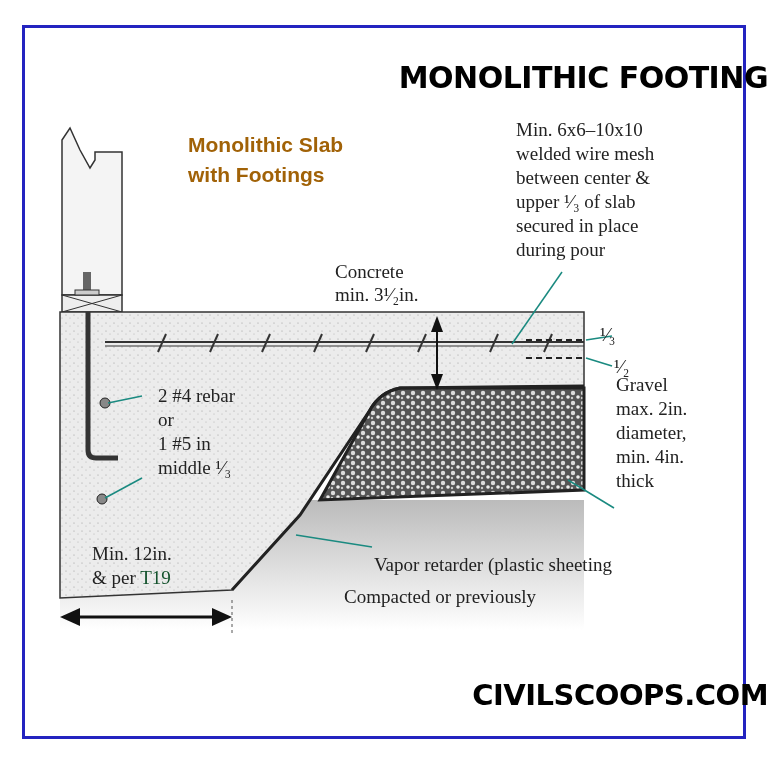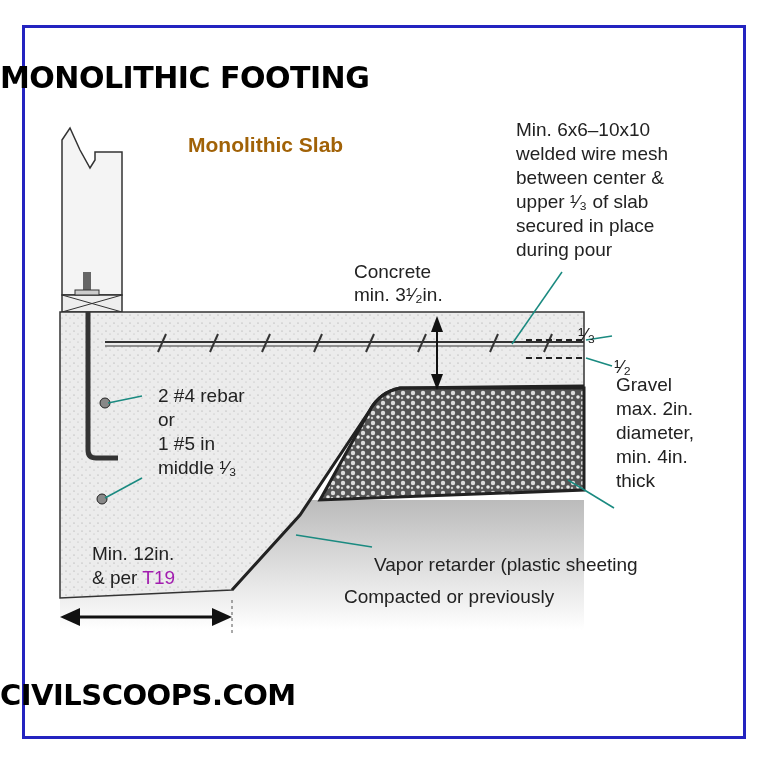--- a/index.html
+++ b/index.html
@@ -1,22 +1,22 @@
 <!DOCTYPE html>
 <html><head>
 <meta charset="utf-8">
 <style>
   html,body{margin:0;padding:0;background:#fff;}
   body{width:768px;height:768px;position:relative;overflow:hidden;font-family:"Liberation Sans",sans-serif;}
   .frame{position:absolute;left:22px;top:25px;width:724px;height:714px;border:3px solid #2323c0;box-sizing:border-box;}
-  .title{position:absolute;left:0;width:768px;text-align:left;font-family:"DejaVu Sans",sans-serif;font-weight:bold;color:#000;letter-spacing:-0.5px;}
+  .title{position:absolute;left:0;width:768px;text-align:right;font-family:"DejaVu Sans",sans-serif;font-weight:bold;color:#000;letter-spacing:-0.5px;}
   #main-title{top:60px;font-size:30px;}
   #footer{top:678px;font-size:29px;}
-  .lbl{position:absolute;color:#222;font-family:Liberation Sans, sans-serif;font-size:19px;line-height:22px;white-space:nowrap;}
-  .teal{color:#a21caf;}
+  .lbl{position:absolute;color:#222;font-family:Liberation Serif, serif;font-size:19px;line-height:22px;white-space:nowrap;}
+  .teal{color:#14532d;}
   .subtitle{position:absolute;left:188px;top:130px;font-size:21px;font-weight:bold;color:#a16207;line-height:30px;font-family:"Liberation Sans",sans-serif;}
   svg{position:absolute;left:0;top:0;}
 </style>
 </head>
 <body>
 
 <div class="frame"></div>
 
 <div class="title" id="main-title">MONOLITHIC FOOTING</div>
 
@@ -90,37 +90,38 @@
     <line x1="586" y1="358" x2="612" y2="366"></line>
     <line x1="108" y1="403" x2="142" y2="396"></line>
     <line x1="105" y1="498" x2="142" y2="478"></line>
     <line x1="568" y1="480" x2="614" y2="508"></line>
     <line x1="296" y1="535" x2="372" y2="547"></line>
   </g>
 </svg>
 
 <div class="subtitle">
   <div>Monolithic Slab</div>
+  <div>with Footings</div>
 </div>
 
 <div class="lbl" style="left:516px;top:118px;line-height:24px;">
   <div>Min. 6x6–10x10</div>
   <div>welded wire mesh</div>
   <div>between center &amp;</div>
   <div>upper ¹⁄₃ of slab</div>
   <div>secured in place</div>
   <div>during pour</div>
 </div>
 
-<div class="lbl" style="left:354px;top:260px;line-height:23px;">
+<div class="lbl" style="left:335px;top:260px;line-height:23px;">
   <div>Concrete</div>
   <div>min. 3¹⁄₂in.</div>
 </div>
 
-<div class="lbl" style="left:578px;top:324px;">¹⁄₃</div>
+<div class="lbl" style="left:600px;top:324px;">¹⁄₃</div>
 <div class="lbl" style="left:614px;top:356px;">¹⁄₂</div>
 
 <div class="lbl" style="left:158px;top:384px;line-height:24px;">
   <div>2 #4 rebar</div>
   <div>or</div>
   <div>1 #5 in</div>
   <div>middle ¹⁄₃</div>
 </div>
 
 <div class="lbl" style="left:616px;top:373px;line-height:24px;">

